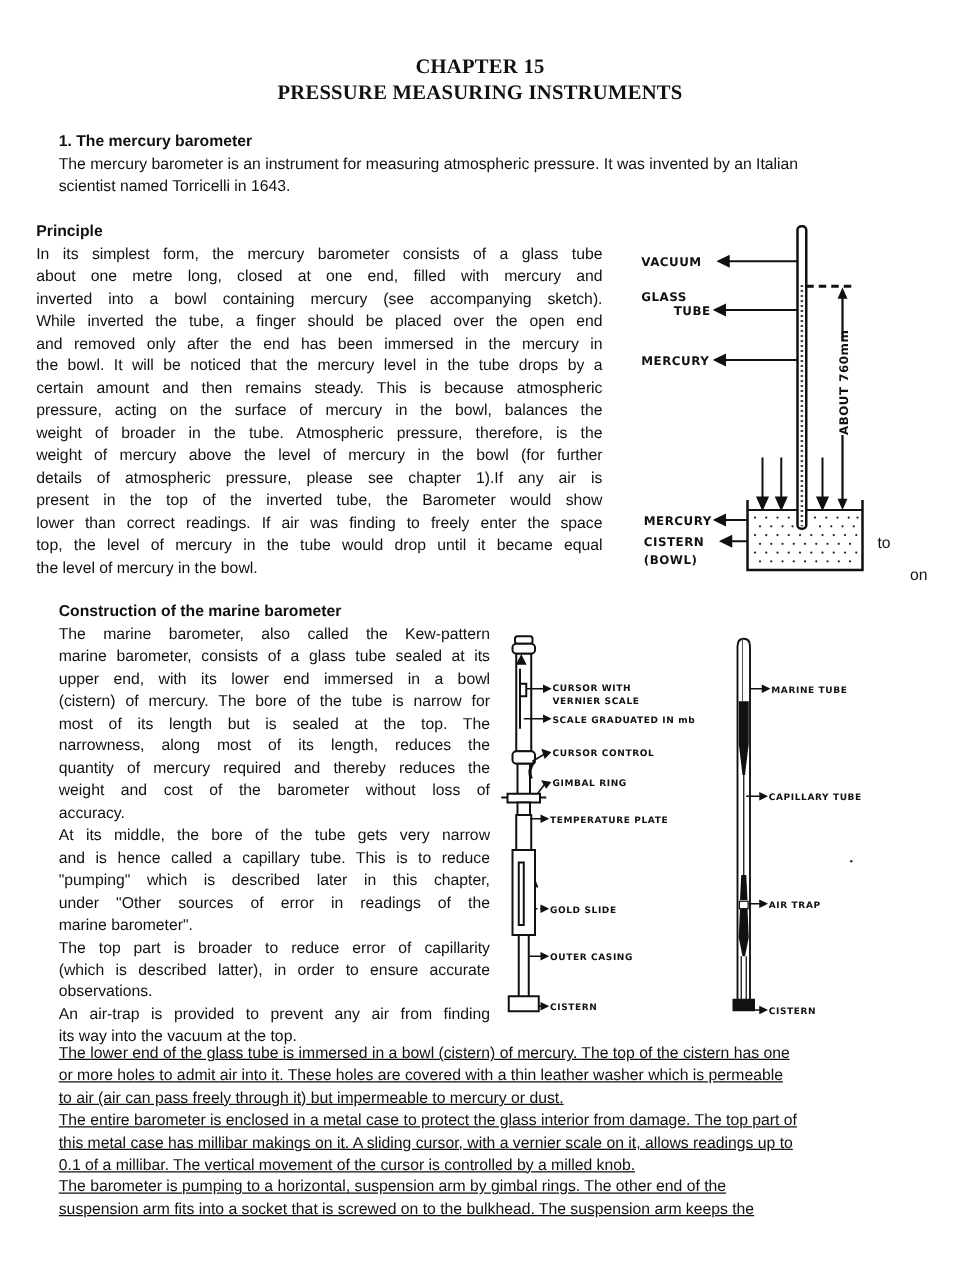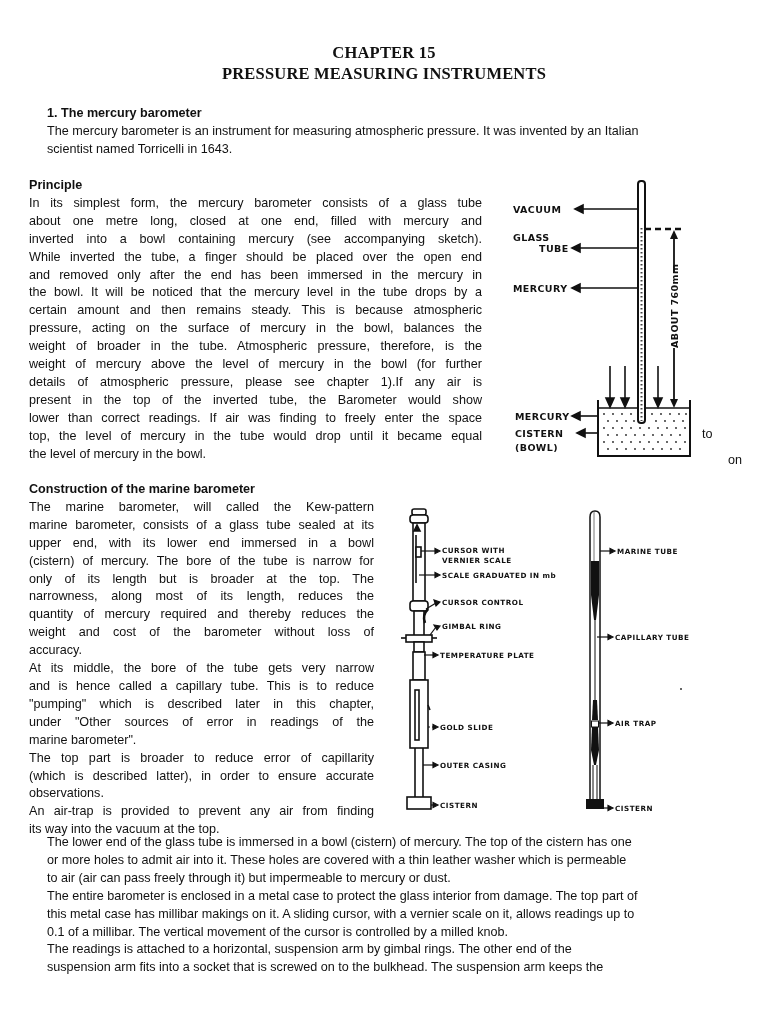--- a/index.html
+++ b/index.html
@@ -154,51 +154,51 @@
     </g>
     <text class="lbl" x="8" y="35">VACUUM</text>
     <text class="lbl" x="8" y="63">GLASS</text>
     <text class="lbl" x="34" y="74">TUBE</text>
     <text class="lbl" x="8" y="114">MERCURY</text>
     <text class="lbl" x="10" y="242">MERCURY</text>
     <text class="lbl" x="10" y="259">CISTERN</text>
     <text class="lbl" x="10" y="273">(BOWL)</text>
   </svg>
 
-  <div class="txt" style="left:29px; top:481px; width:345px;">
+  <div class="txt" style="left:47px; top:481px; width:345px;">
     <p class="heading">Construction of the marine barometer</p>
-    <p class="just">The marine barometer, will called the Kew-pattern</p>
+    <p class="just">The marine barometer, also called the Kew-pattern</p>
     <p class="just">marine barometer, consists of a glass tube sealed at its</p>
     <p class="just">upper end, with its lower end immersed in a bowl</p>
     <p class="just">(cistern) of mercury. The bore of the tube is narrow for</p>
-    <p class="just">only of its length but is broader at the top. The</p>
+    <p class="just">most of its length but is sealed at the top. The</p>
     <p class="just">narrowness, along most of its length, reduces the</p>
     <p class="just">quantity of mercury required and thereby reduces the</p>
     <p class="just">weight and cost of the barometer without loss of</p>
     <p class="last">accuracy.</p>
     <p class="just">At its middle, the bore of the tube gets very narrow</p>
     <p class="just">and is hence called a capillary tube. This is to reduce</p>
     <p class="just">"pumping" which is described later in this chapter,</p>
     <p class="just">under "Other sources of error in readings of the</p>
     <p class="last">marine barometer".</p>
     <p class="just">The top part is broader to reduce error of capillarity</p>
     <p class="just">(which is described latter), in order to ensure accurate</p>
     <p class="last">observations.</p>
     <p class="just">An air-trap is provided to prevent any air from finding</p>
     <p class="last">its way into the vacuum at the top.</p>
   </div>
 
-  <div class="txt" style="left:47px; top:834px; width:685px;">
+  <div class="txt" style="left:47px; top:834px; width:685px;text-decoration:underline;">
     <p>The lower end of the glass tube is immersed in a bowl (cistern) of mercury. The top of the cistern has one</p>
     <p>or more holes to admit air into it. These holes are covered with a thin leather washer which is permeable</p>
     <p>to air (air can pass freely through it) but impermeable to mercury or dust.</p>
     <p>The entire barometer is enclosed in a metal case to protect the glass interior from damage. The top part of</p>
     <p>this metal case has millibar makings on it. A sliding cursor, with a vernier scale on it, allows readings up to</p>
     <p>0.1 of a millibar. The vertical movement of the cursor is controlled by a milled knob.</p>
-    <p>The readings is attached to a horizontal, suspension arm by gimbal rings. The other end of the</p>
+    <p>The barometer is pumping to a horizontal, suspension arm by gimbal rings. The other end of the</p>
     <p>suspension arm fits into a socket that is screwed on to the bulkhead. The suspension arm keeps the</p>
   </div>
 
   <svg class="diagram" style="left:400px; top:505px;" width="175" height="315" viewBox="0 0 175 315">
     <g stroke="#111" stroke-width="1.6" fill="#fff">
 
       <rect x="12" y="4" width="14" height="6" rx="2"></rect>
       <rect x="10" y="10" width="18" height="8" rx="3"></rect>
 
       <rect x="13" y="18" width="12" height="78"></rect>

